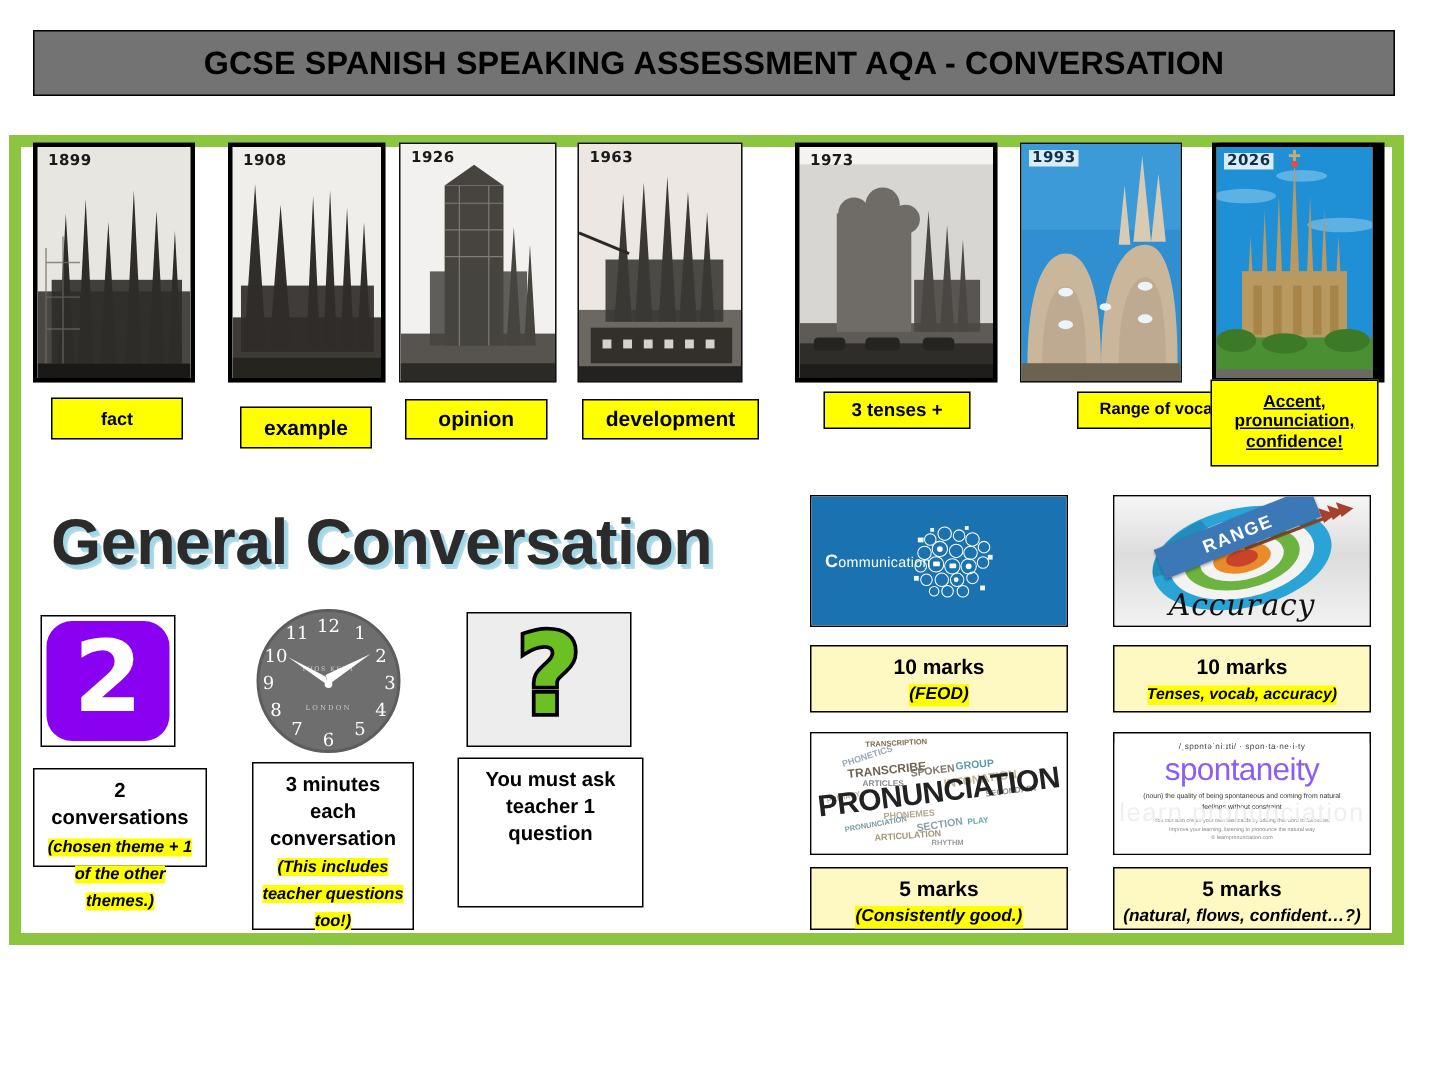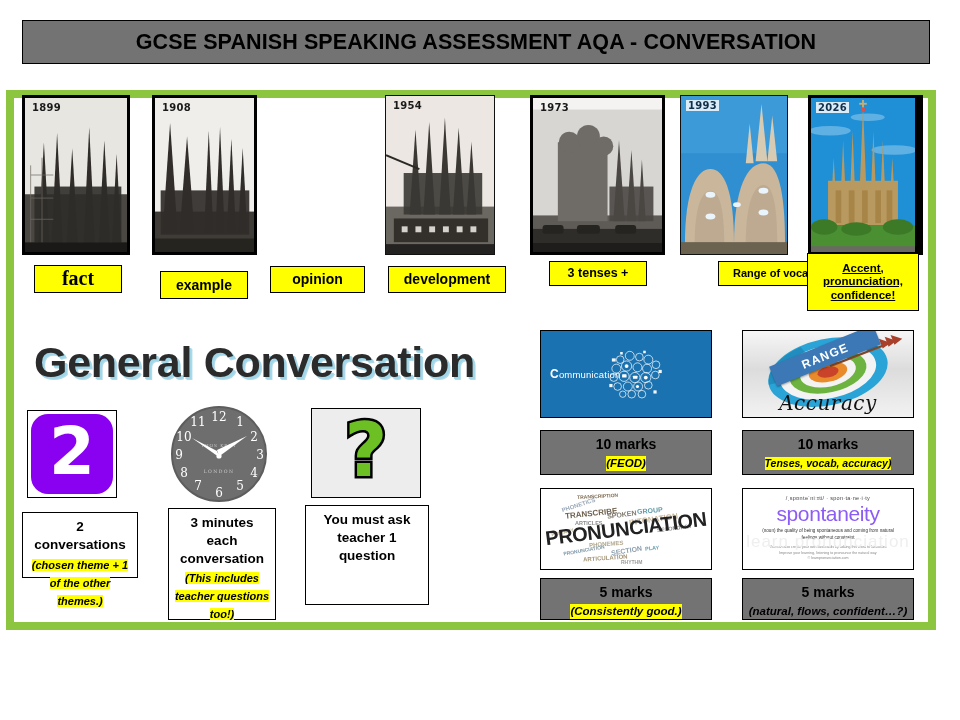--- a/index.html
+++ b/index.html
@@ -87,21 +87,21 @@
   .info .hl{
     font-size:11px;font-weight:bold;font-style:italic;line-height:1.3;
     display:inline;background:#ffff00;box-decoration-break:clone;
     -webkit-box-decoration-break:clone;
   }
   .info .hl-wrap{display:block;margin-top:1px;}
 
   
   .card-img{position:absolute;border:1.5px solid #000;box-sizing:border-box;overflow:hidden;background:#fff;}
   .card-txt{
-    position:absolute;border:1.5px solid #000;box-sizing:border-box;background:#737373;
+    position:absolute;border:1.5px solid #000;box-sizing:border-box;background:#fef9c3;
     text-align:center;padding:4px 3px;
   }
   .card-txt .m{font-size:14px;font-weight:bold;display:block;line-height:1.3;}
   .card-txt .sub{
     font-size:11.5px;font-weight:bold;font-style:italic;display:inline-block;
     background:#ffff00;line-height:1.25;margin-top:2px;
   }
   .card-txt .sub.nohl{background:transparent;}
 
   
@@ -195,20 +195,42 @@
           <polygon points="64,140 69,30 74,140"></polygon>
         <polygon points="76,140 81,42 86,140"></polygon>
           <polygon points="88,140 93,52 98,140"></polygon>
         <rect x="6" y="96" width="94" height="46" opacity=".92"></rect>
       </g>
       <rect y="146" width="105" height="14" fill="#26241f"></rect>
     </svg>
     <div class="yearlab">1908</div>
   </div>
 
+  <div class="photo" style="left:266px;top:95px;width:105px;height:160px;">
+    <svg class="ph-svg" viewBox="0 0 105 160" preserveAspectRatio="none">
+      <rect width="105" height="160" fill="#f2f1ef"></rect>
+      <rect y="128" width="105" height="32" fill="#57544f"></rect>
+      <g fill="#47443f">
+        <rect x="30" y="28" width="40" height="108"></rect>
+        <polygon points="30,28 50,14 70,28"></polygon>
+        <polygon points="72,136 77,56 82,136"></polygon>
+          <polygon points="84,136 88,68 92,136"></polygon>
+        <rect x="20" y="86" width="66" height="50" opacity=".85"></rect>
+      </g>
+      <g stroke="#8e8a84" stroke-width=".8" opacity=".8">
+        <line x1="30" y1="40" x2="70" y2="40"></line>
+          <line x1="30" y1="58" x2="70" y2="58"></line>
+        <line x1="30" y1="76" x2="70" y2="76"></line>
+          <line x1="40" y1="28" x2="40" y2="136"></line>
+        <line x1="60" y1="28" x2="60" y2="136"></line>
+      </g>
+      <rect y="148" width="105" height="12" fill="#2c2a26"></rect>
+    </svg>
+    <div class="yearlab">1926</div>
+  </div>
 
   <div class="photo" style="left:385px;top:95px;width:110px;height:160px;">
     <svg class="ph-svg" viewBox="0 0 110 160" preserveAspectRatio="none">
       <rect width="110" height="160" fill="#ece7e2"></rect>
       <rect y="112" width="110" height="48" fill="#6b6761"></rect>
       <g fill="#3b3834">
         <polygon points="24,120 30,34 36,120"></polygon>
           <polygon points="38,120 44,26 50,120"></polygon>
         <polygon points="54,120 60,22 66,120"></polygon>
           <polygon points="68,120 74,32 80,120"></polygon>
@@ -220,21 +242,21 @@
         <rect x="16" y="132" width="6" height="6"></rect>
           <rect x="30" y="132" width="6" height="6"></rect>
         <rect x="44" y="132" width="6" height="6"></rect>
           <rect x="58" y="132" width="6" height="6"></rect>
         <rect x="72" y="132" width="6" height="6"></rect>
           <rect x="86" y="132" width="6" height="6"></rect>
       </g>
       <line x1="0" y1="60" x2="34" y2="74" stroke="#2b2925" stroke-width="2"></line>
       <rect y="150" width="110" height="10" fill="#242220"></rect>
     </svg>
-    <div class="yearlab">1954</div>
+    <div class="yearlab">1963</div>
   </div>
 
   <div class="photo thick" style="left:530px;top:95px;width:135px;height:160px;">
     <svg class="ph-svg" viewBox="0 0 135 160" preserveAspectRatio="none">
       <rect width="135" height="160" fill="#d8d6d2"></rect>
       <rect width="135" height="12" fill="#f4f3f1"></rect>
       <rect y="122" width="135" height="38" fill="#5e5b57"></rect>
       <g fill="#6f6c67">
         <rect x="26" y="46" width="52" height="82"></rect>
         <circle cx="38" cy="46" r="11"></circle>
@@ -319,21 +341,21 @@
       <g fill="#3c7a27">
           <ellipse cx="14" cy="134" rx="14" ry="8"></ellipse>
           <ellipse cx="48" cy="136" rx="16" ry="7"></ellipse>
           <ellipse cx="92" cy="134" rx="16" ry="8"></ellipse>
         </g>
       <rect y="154" width="110" height="6" fill="#6a6a62"></rect>
     </svg>
     <div class="yearlab onblue">2026</div>
   </div>
 
-  <div class="ylab" style="left:34px;top:265px;width:88px;height:28px;font-size:20px;font-family:Liberation Serif, serif;">fact</div>
+  <div class="ylab" style="left:34px;top:265px;width:88px;height:28px;font-size:12px;">fact</div>
 
   <div class="ylab" style="left:160px;top:271px;width:88px;height:28px;font-size:14px;">example</div>
 
   <div class="ylab" style="left:270px;top:266px;width:95px;height:27px;font-size:14px;">opinion</div>
 
   <div class="ylab" style="left:388px;top:266px;width:118px;height:27px;font-size:14px;">development</div>
 
   <div class="ylab" style="left:549px;top:261px;width:98px;height:25px;font-size:12.5px;">3 tenses +</div>
 
   <div class="ylab" style="left:718px;top:261px;width:112px;height:25px;font-size:11px;">Range of vocab</div>

